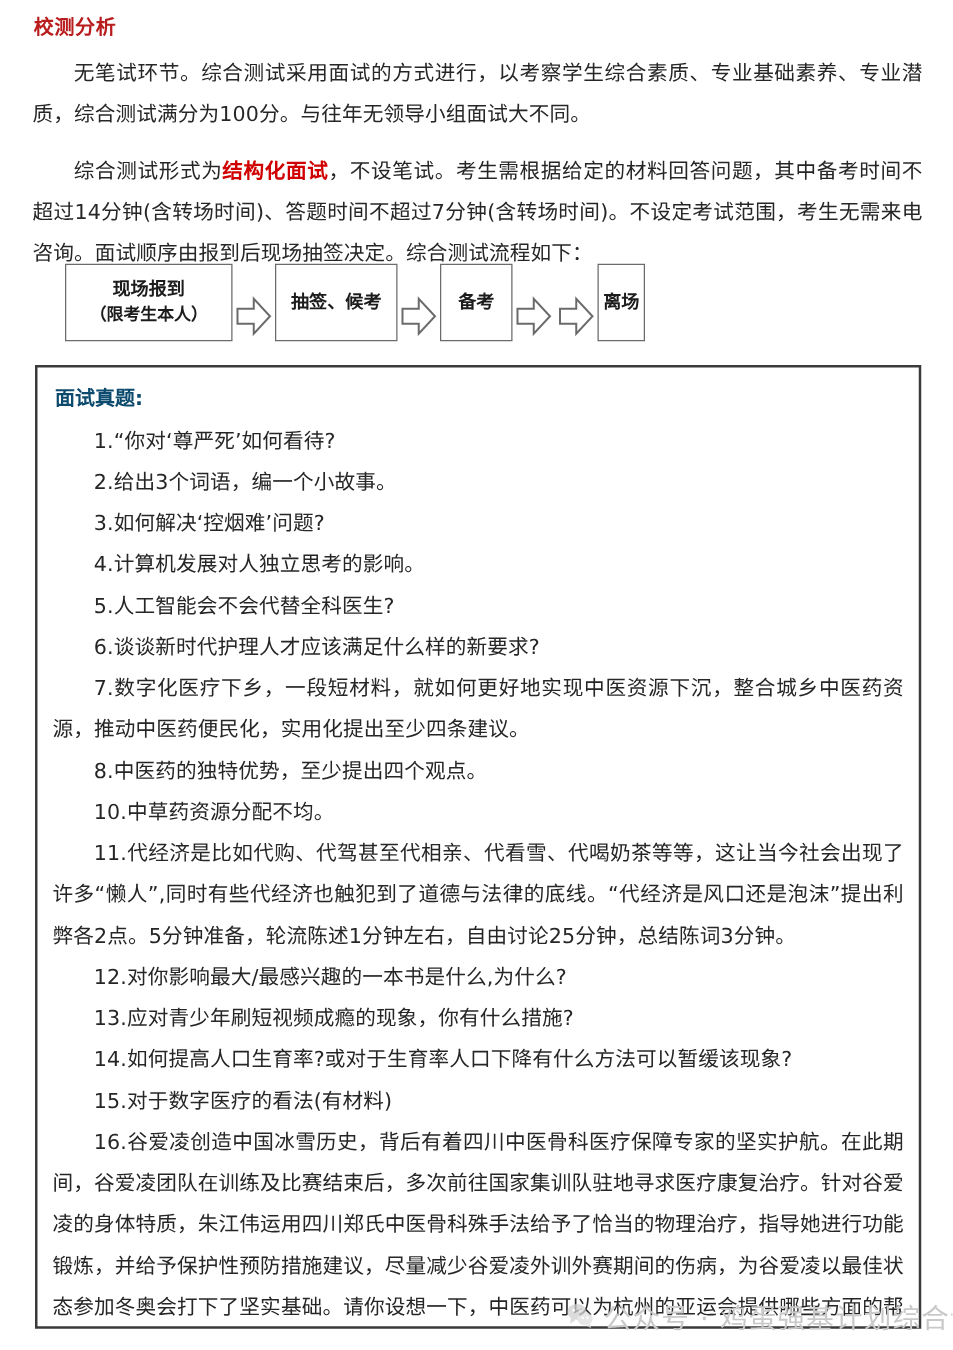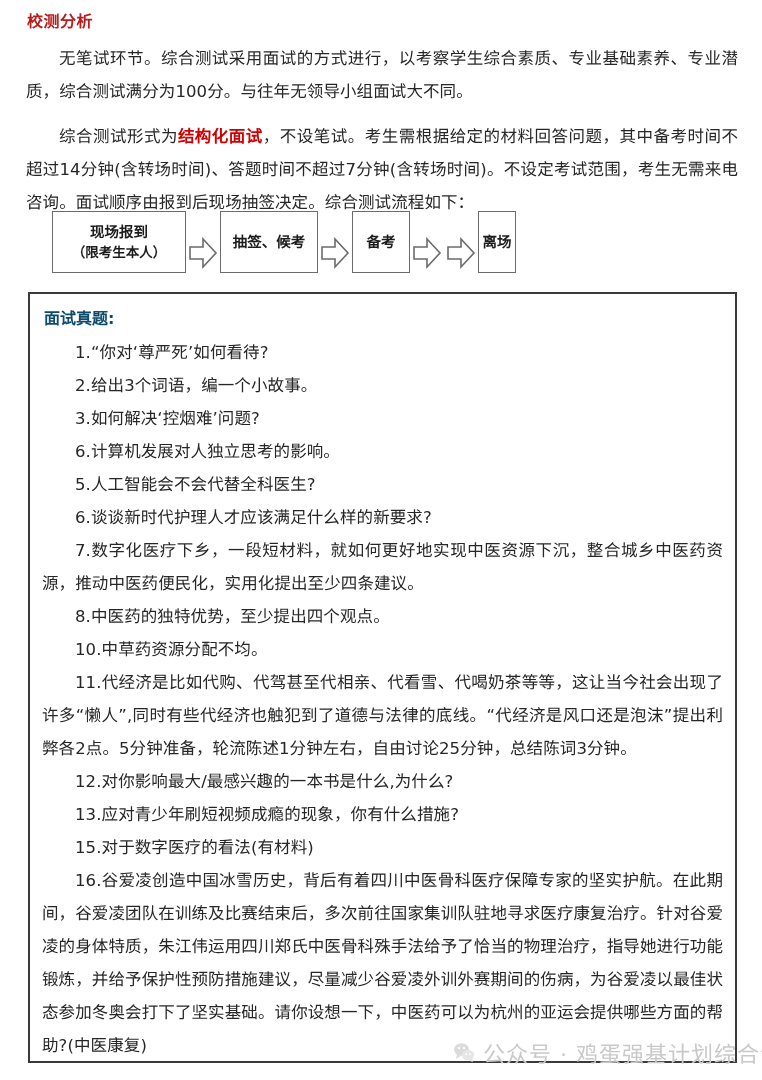--- a/index.html
+++ b/index.html
@@ -221,29 +221,30 @@
     </div>
 
   </div>
 
   <div class="qbox">
     <div class="qbox-title">面试真题:</div>
     <ol class="qlist">
       <li>1.“你对‘尊严死’如何看待?</li>
       <li>2.给出3个词语，编一个小故事。</li>
       <li>3.如何解决‘控烟难’问题?</li>
-      <li>6.计算机发展对人独立思考的影响。</li>
+      <li>4.计算机发展对人独立思考的影响。</li>
       <li>5.人工智能会不会代替全科医生?</li>
       <li>6.谈谈新时代护理人才应该满足什么样的新要求?</li>
       <li>7.数字化医疗下乡，一段短材料，就如何更好地实现中医资源下沉，整合城乡中医药资源，推动中医药便民化，实用化提出至少四条建议。</li>
       <li>8.中医药的独特优势，至少提出四个观点。</li>
       <li>10.中草药资源分配不均。</li>
       <li>11.代经济是比如代购、代驾甚至代相亲、代看雪、代喝奶茶等等，这让当今社会出现了许多“懒人”,同时有些代经济也触犯到了道德与法律的底线。“代经济是风口还是泡沫”提出利弊各2点。5分钟准备，轮流陈述1分钟左右，自由讨论25分钟，总结陈词3分钟。</li>
       <li>12.对你影响最大/最感兴趣的一本书是什么,为什么?</li>
       <li>13.应对青少年刷短视频成瘾的现象，你有什么措施?</li>
+      <li>14.如何提高人口生育率?或对于生育率人口下降有什么方法可以暂缓该现象?</li>
       <li>15.对于数字医疗的看法(有材料)</li>
       <li>16.谷爱凌创造中国冰雪历史，背后有着四川中医骨科医疗保障专家的坚实护航。在此期间，谷爱凌团队在训练及比赛结束后，多次前往国家集训队驻地寻求医疗康复治疗。针对谷爱凌的身体特质，朱江伟运用四川郑氏中医骨科殊手法给予了恰当的物理治疗，指导她进行功能锻炼，并给予保护性预防措施建议，尽量减少谷爱凌外训外赛期间的伤病，为谷爱凌以最佳状态参加冬奥会打下了坚实基础。请你设想一下，中医药可以为杭州的亚运会提供哪些方面的帮助?(中医康复)</li>
 
     </ol>
   </div>
 
   <div class="watermark">
     <span class="wm-logo">
       <svg width="24" height="24" viewBox="0 0 24 24" aria-hidden="true">
         <ellipse cx="9.5" cy="9.5" rx="7.5" ry="6.3" fill="#cfcfcf"></ellipse>

